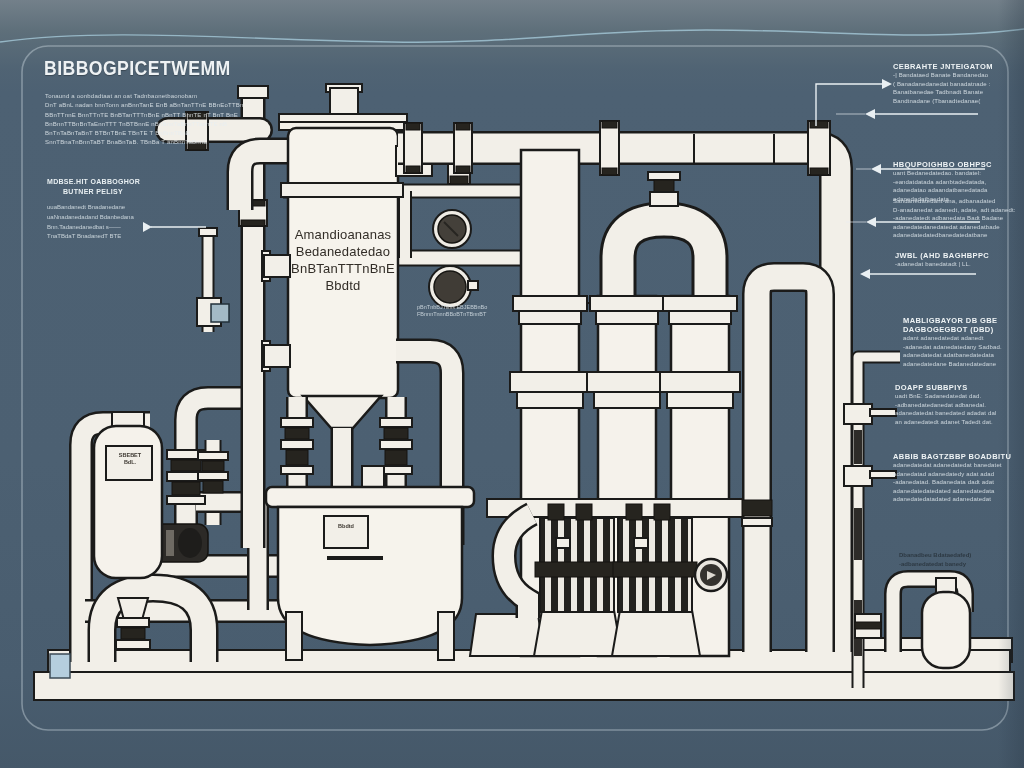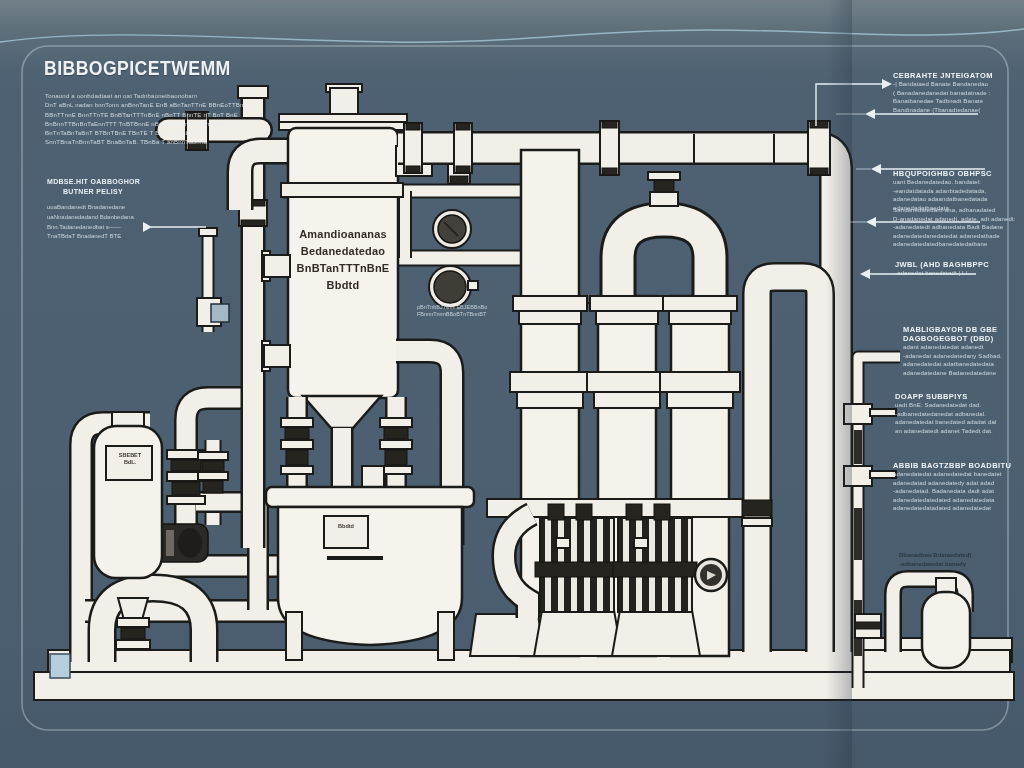--- a/index.html
+++ b/index.html
@@ -1,48 +1,48 @@
 <!DOCTYPE html>
 <html><head>
 <meta charset="utf-8">
 <style>
   html,body{margin:0;padding:0;}
   body{
     width:1024px;height:768px;overflow:hidden;position:relative;
     font-family:"Liberation Sans",sans-serif;
     background:linear-gradient(180deg,#73808a 0%,#5e6f7a 4%,#52657490 9%,#4d6173 12%,#4c6072 60%,#495d6f 88%,#455869 100%) #4d6173;
   }
-  #stage{position:absolute;inset:0;width:852px;height:768px;}
+  #stage{position:absolute;inset:0;width:1024px;height:768px;}
   svg{position:absolute;left:0;top:0;z-index:1;}
   .po{fill:none;stroke:#1b1b1a;}
   .pf{fill:none;stroke:#f2efe8;}
   .wr{fill:#f2efe8;stroke:#1b1b1a;stroke-width:2;}
   .wr2{fill:#f5f2eb;stroke:#1b1b1a;stroke-width:2.5;}
   .dr{fill:#26241f;stroke:#141310;stroke-width:1;}
   .ol{stroke:#1b1b1a;stroke-width:2;}
   .ld{stroke:#e9eff2;stroke-width:1.4;fill:none;}
   .ldf{stroke:#e9eff2;stroke-width:1.2;fill:none;opacity:.55;}
   .ar{fill:#e9eff2;stroke:none;}
   .txt{position:absolute;z-index:3;}
   .title{left:44px;top:56px;font-size:21px;font-weight:700;letter-spacing:.5px;color:#eef2f4;
          transform:scaleX(.84);transform-origin:left top;text-shadow:0 1px 1px rgba(0,0,0,.28);white-space:nowrap;}
   .intro{left:45px;top:92px;width:170px;}
   .il{font-size:6px;line-height:9.3px;color:rgba(230,238,242,.82);white-space:nowrap;letter-spacing:.2px;}
   .lnote{left:47px;top:177px;width:150px;}
   .lh{font-size:7px;font-weight:700;color:#e8eff2;white-space:nowrap;letter-spacing:.3px;line-height:10px;}
   .lh2{padding-left:16px;}
   .ll{font-size:6px;line-height:8.8px;color:rgba(228,236,240,.8);white-space:nowrap;margin-top:1px;}
   .vlabel{left:291px;top:226px;width:104px;text-align:center;}
-  .vl{font-size:11px;font-weight:700;line-height:17px;color:#322d27;letter-spacing:.2px;white-space:nowrap;}
+  .vl{font-size:13px;font-weight:400;line-height:17px;color:#322d27;letter-spacing:.2px;white-space:nowrap;}
   .gcap{left:417px;top:304px;}
   .gc{font-size:5.5px;line-height:6.8px;color:rgba(224,233,238,.78);white-space:nowrap;}
   .plate1{left:110px;top:452px;width:40px;text-align:center;}
   .plate2{left:326px;top:523px;width:40px;text-align:center;}
   .pl{font-size:5.5px;line-height:7px;color:#3b362f;font-weight:700;white-space:nowrap;}
-  .rblock{width:132px;margin-top:9px;}
+  .rblock{width:132px;}
   .rh{font-size:7.5px;font-weight:700;color:#eef3f5;letter-spacing:.4px;white-space:nowrap;line-height:9px;}
   .rl{font-size:6px;line-height:8.6px;color:rgba(226,234,239,.85);white-space:nowrap;letter-spacing:.15px;}
   .brl{font-size:6px;line-height:8.5px;color:#2d3943;font-weight:700;white-space:nowrap;}
   .edgeband{position:absolute;right:0;top:0;width:26px;height:768px;z-index:2;
             background:linear-gradient(90deg,rgba(40,54,68,0) 0%,rgba(38,52,66,.30) 100%);}
 </style>
 </head>
 <body>
 
 <div id="stage">

